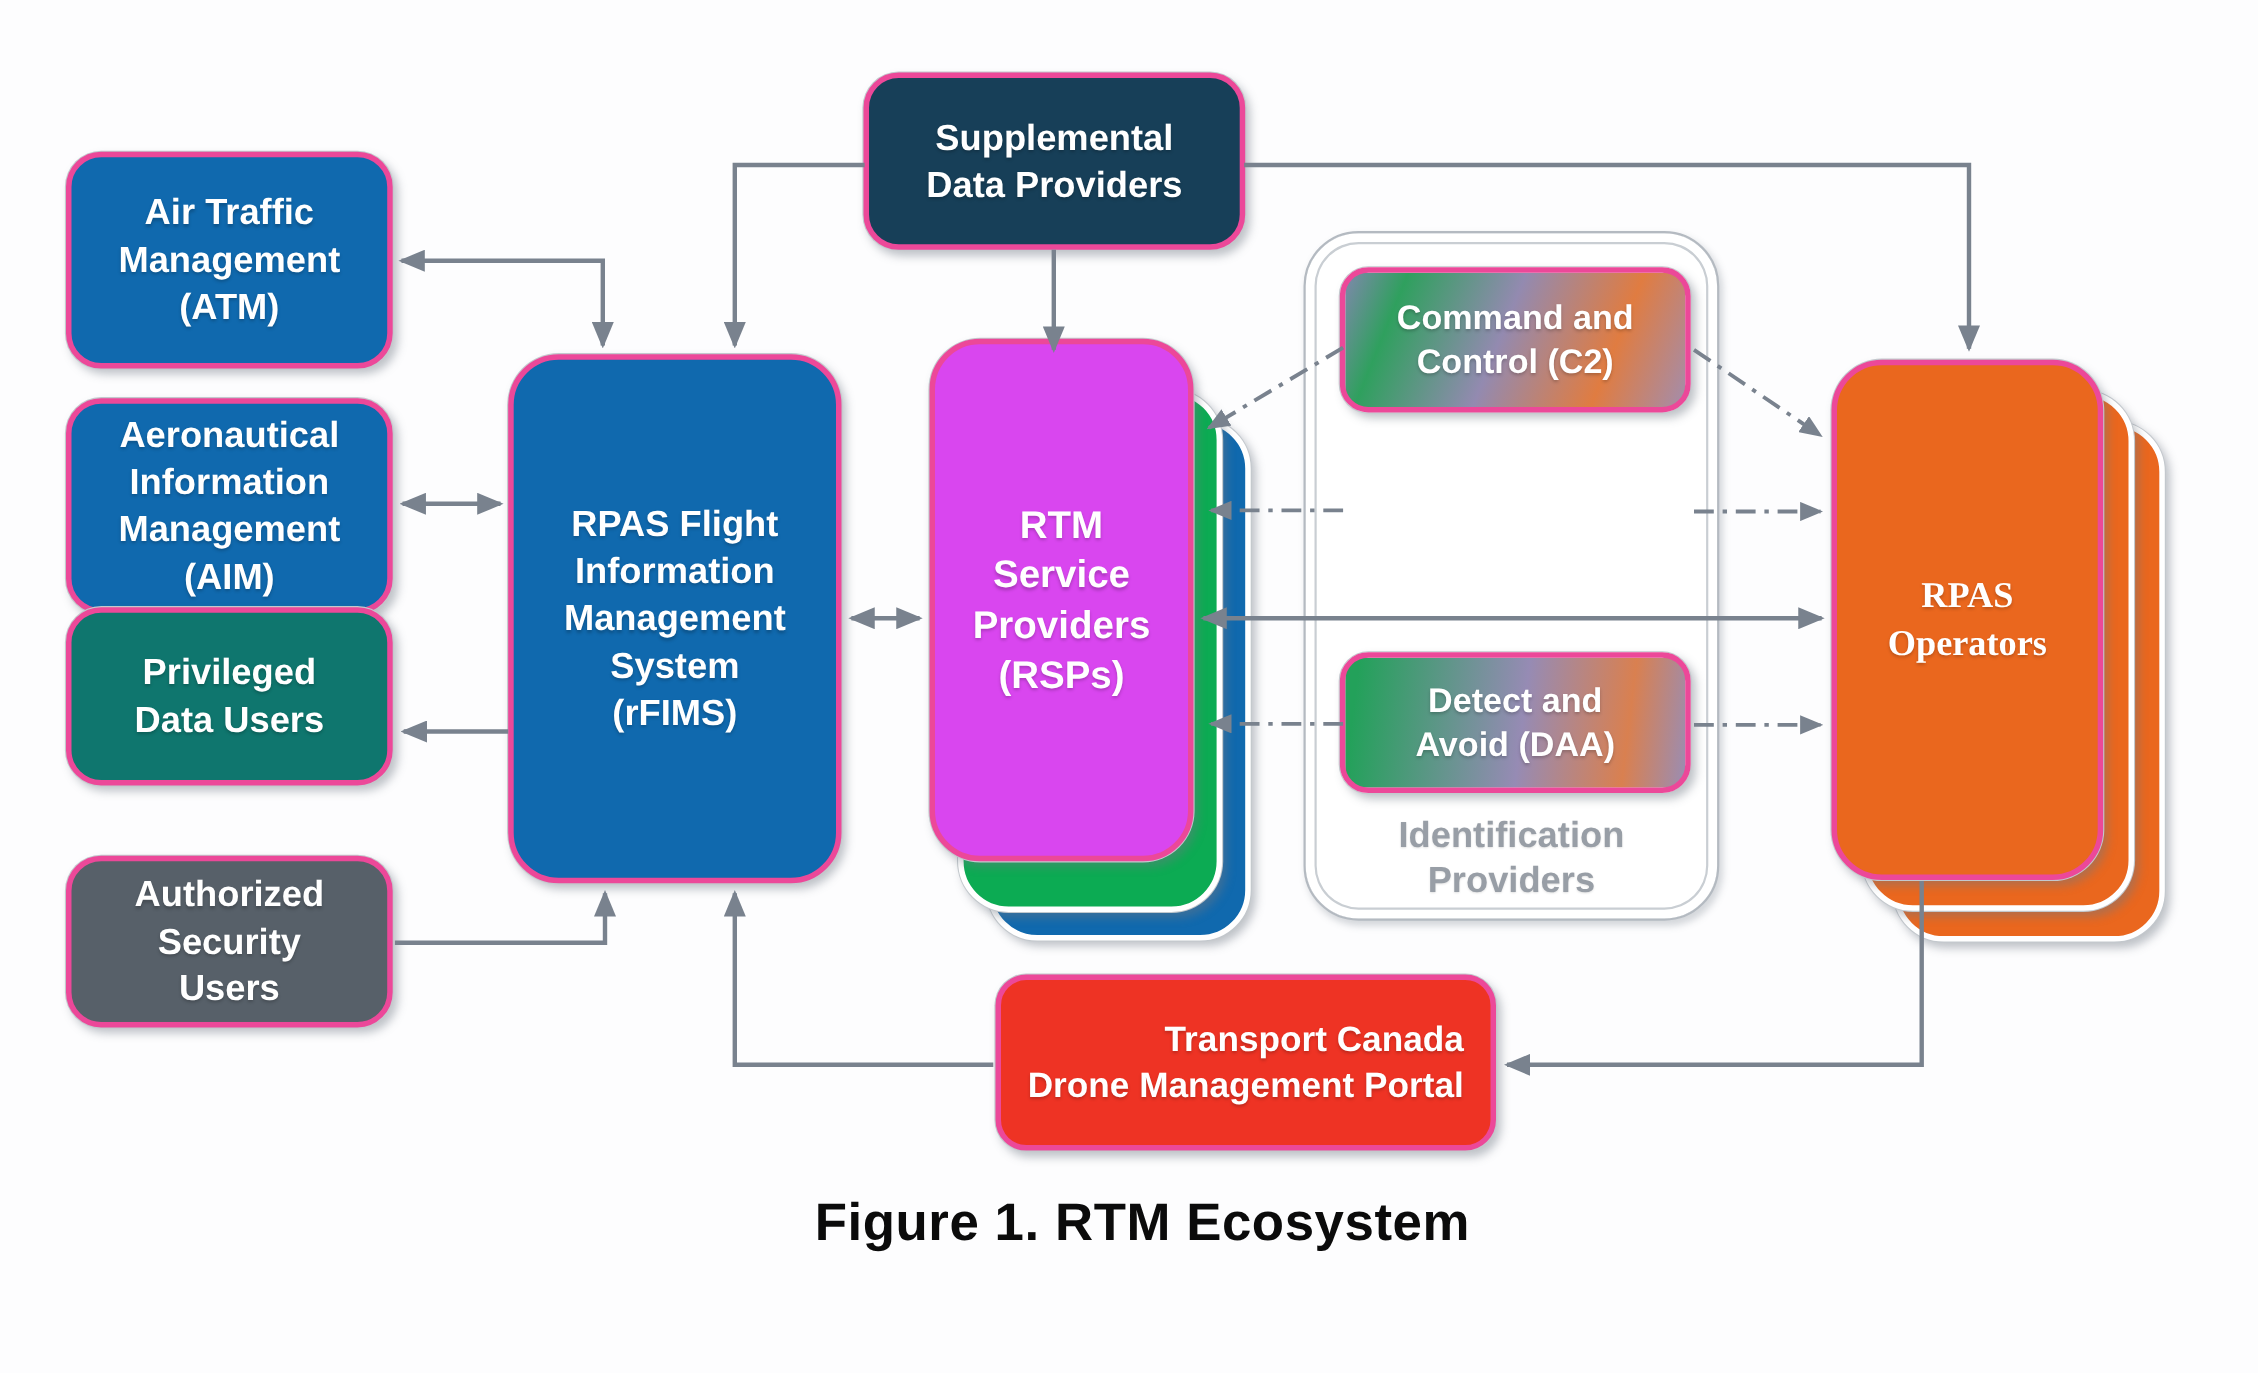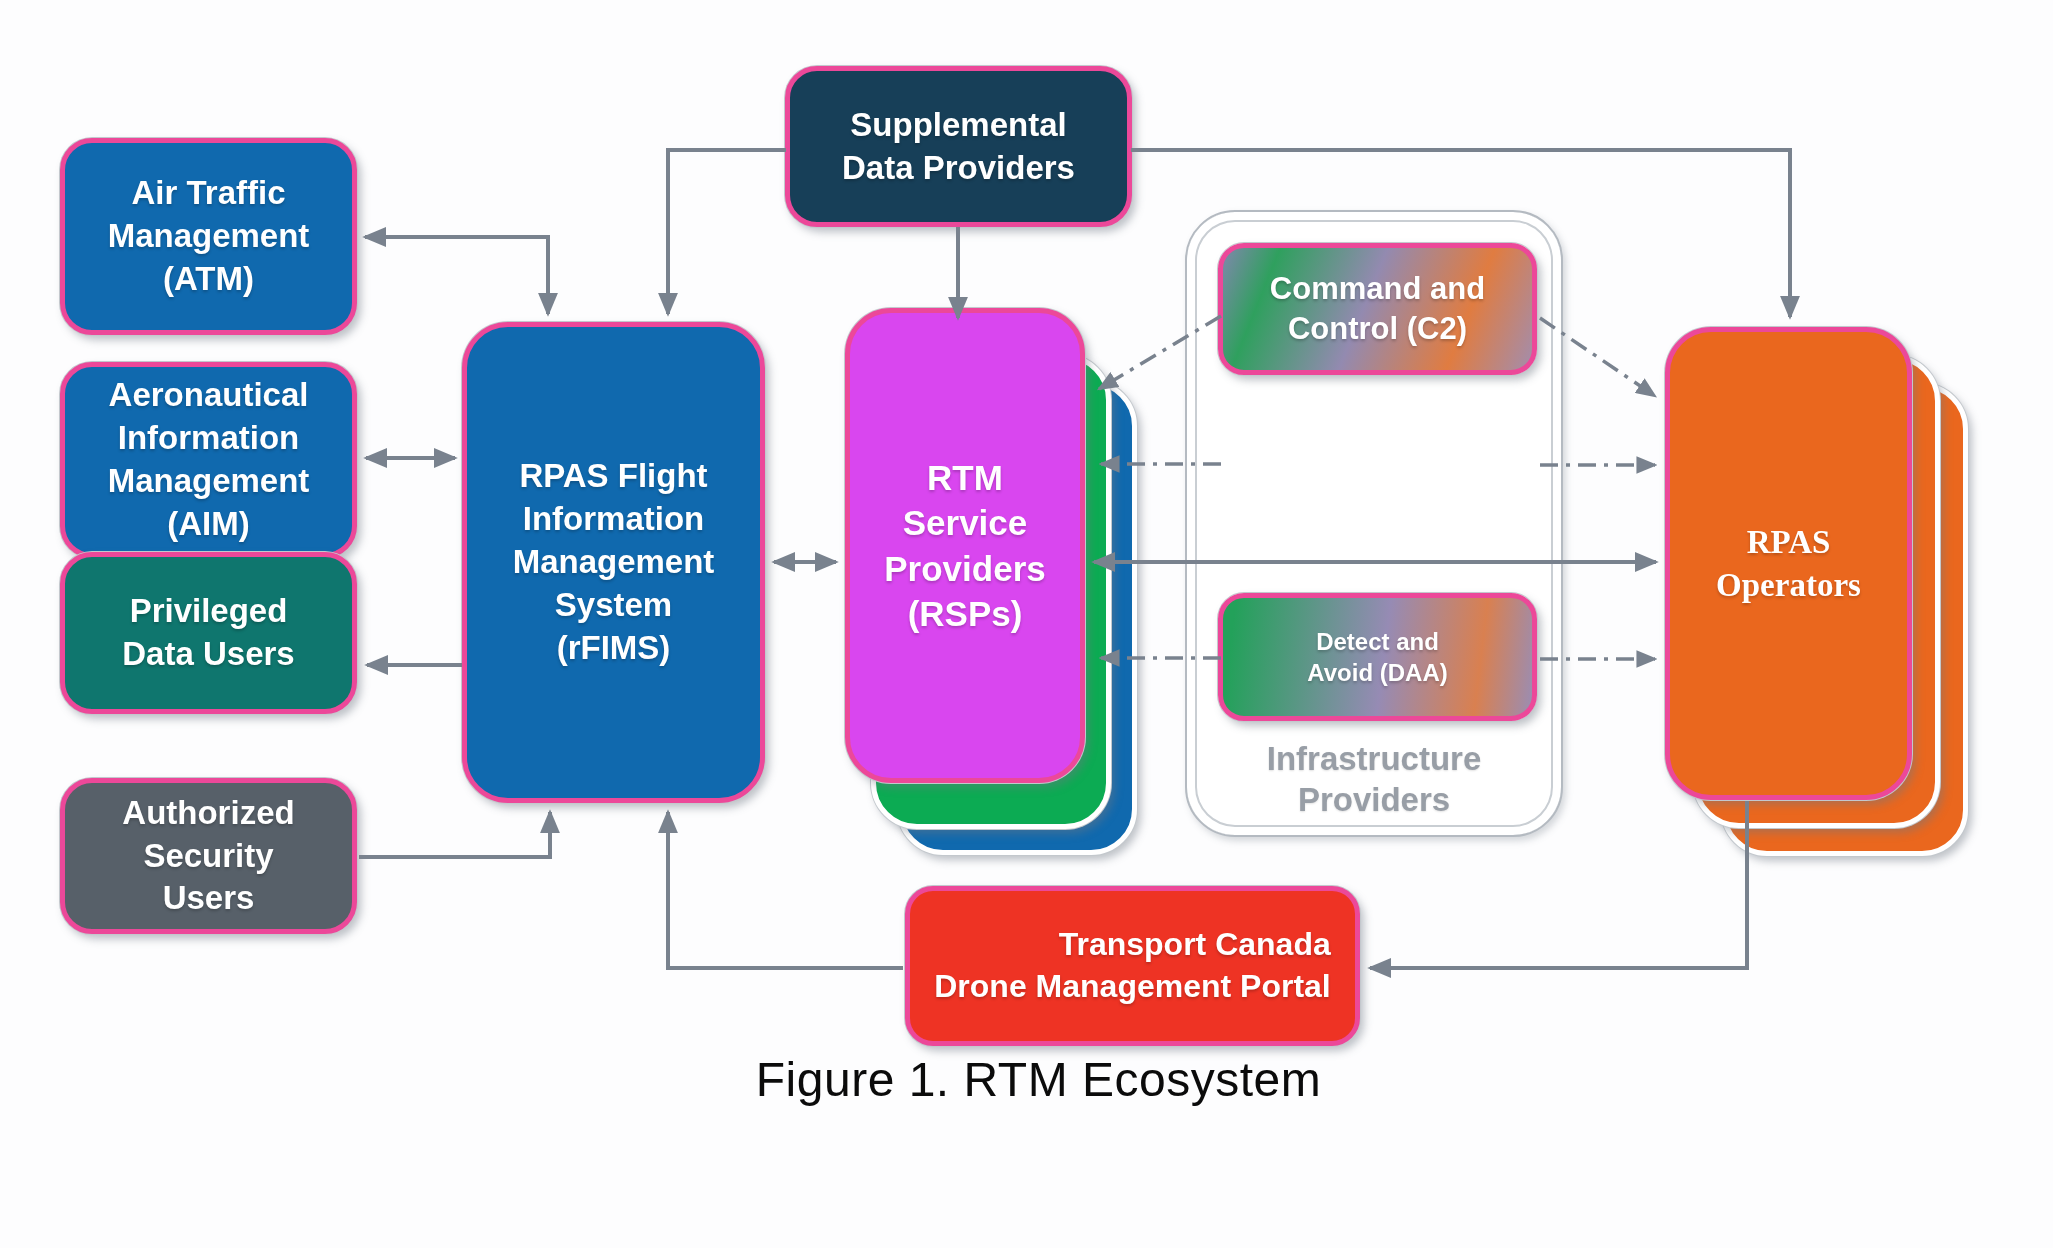--- a/index.html
+++ b/index.html
@@ -47,37 +47,37 @@
     position:absolute; box-sizing:border-box;
     left:1185px; top:210px; width:378px; height:627px;
     background:#ffffff; border:2px solid #b4bac1; border-radius:50px;
     box-shadow:inset 0 0 0 8px #ffffff, inset 0 0 0 10px #c9ced3, 3px 4px 7px rgba(120,130,140,.3);
     z-index:1;
   }
   .c2   {left:1218px; top:243px; width:319px; height:132px; font-size:31px; border-radius:26px;
          background:linear-gradient(112deg,#7f88ac 0%,#2fa05e 16%,#938ab0 46%,#e07c41 76%,#a38dac 100%);}
   .netid{left:1218px; top:403px; width:319px; height:129px; font-size:31px; border-radius:26px;
          background:linear-gradient(90deg,#16a355 0%,#8d86b0 48%,#e4793a 100%);}
-  .daa  {left:1218px; top:593px; width:319px; height:128px; font-size:24px; border-radius:26px;
+  .daa  {left:1218px; top:593px; width:319px; height:128px; font-size:31px; border-radius:26px;
          background:linear-gradient(97deg,#23a15a 4%,#968bb4 52%,#d98050 82%,#9a8db3 100%);}
   .infra-label{
     position:absolute; left:1185px; top:738px; width:378px;
     color:#989ea6; font-weight:bold; font-size:33px; line-height:1.25;
     text-align:center; white-space:pre-line; z-index:4;
     text-shadow:0 1px 2px rgba(0,0,0,.12);
   }
   
   .ops-back {left:1721px; top:383px; width:247px; height:473px; background:#ea671e; z-index:2;}
   .ops-mid  {left:1693px; top:355px; width:247px; height:473px; background:#ea671e; z-index:3;}
   .ops-front{left:1665px; top:327px; width:247px; height:473px; background:#ea671e; font-size:33px; border-radius:46px;font-family:Liberation Serif, serif;}
   
   .tcportal{left:905px; top:886px; width:455px; height:160px; background:#ee3324; font-size:32px; border-radius:28px;text-align:right;}
   .caption{
-    position:absolute; left:0; right:0; top:1052px;
-    text-align:center; color:#0b0b0b; font-size:48px; font-weight:400;
+    position:absolute; left:0; right:0; top:1084px;
+    text-align:center; color:#0b0b0b; font-size:48px; font-weight:700;
     letter-spacing:0.5px; z-index:5;margin-left:24px;
   }
   svg.edges{position:absolute; left:0; top:0; z-index:10; pointer-events:none;}
   .edge-solid{stroke:#79828e; stroke-width:4;  fill:none;}
   .edge-dash {stroke:#79828e; stroke-width:3.5; fill:none; stroke-dasharray:18 8 4 8;}
 </style>
 </head>
 <body>
 
 <div class="stage">
@@ -109,21 +109,21 @@
   <div class="card rsp-mid"></div>
   <div class="node rsp-front">RTM
 Service
 Providers
 (RSPs)</div>
 
   <div class="node c2">Command and
 Control (C2)</div>
   <div class="node daa">Detect and
 Avoid (DAA)</div>
-  <div class="infra-label">Infrastructure
+  <div class="infra-label">Identification
 Providers</div>
 
   <div class="card ops-back"></div>
   <div class="card ops-mid"></div>
   <div class="node ops-front">RPAS
 Operators</div>
 
   <div class="node tcportal">Transport Canada
 Drone Management Portal</div>
 

